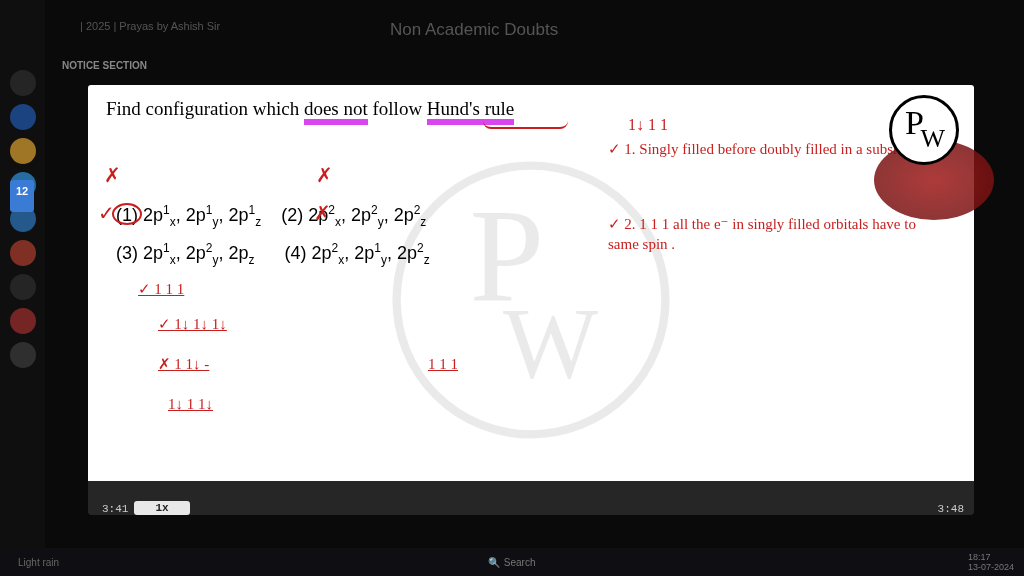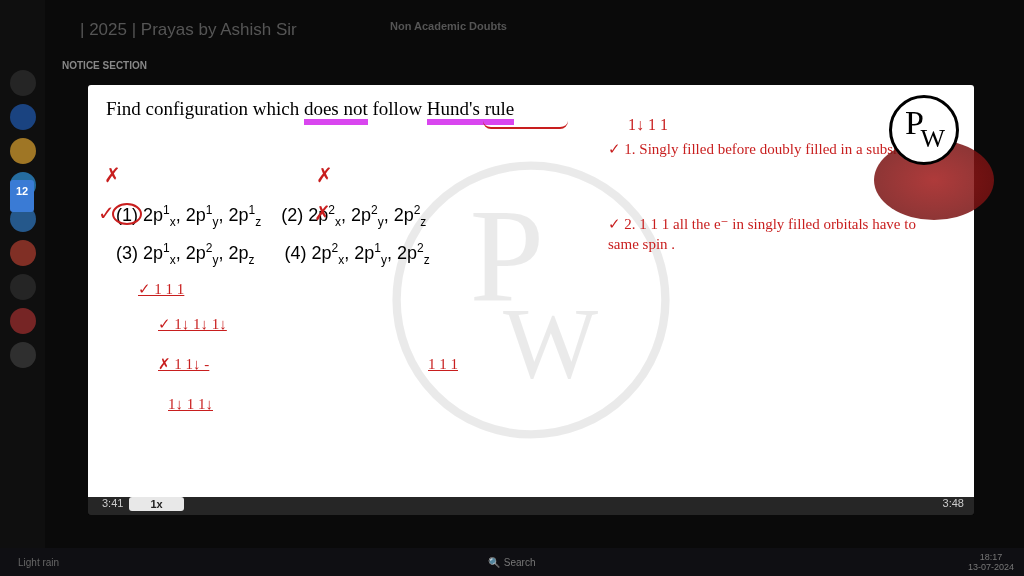--- a/index.html
+++ b/index.html
@@ -9,29 +9,28 @@
       background: #0a0a0a;
       font-family: Arial, sans-serif;
       position: relative;
       overflow: hidden;
     }
     .top-nav {
       position: absolute;
       top: 20px;
       left: 80px;
       color: #555;
-      font-size: 17px;
+      font-size: 11px;
     }
     .top-nav2 {
       position: absolute;
       top: 20px;
       left: 390px;
       color: #555;
-      font-size: 11px;
-      font-weight: bold;
+      font-size: 17px;
     }
     .notice-sec {
       position: absolute;
       top: 60px;
       left: 62px;
       color: #888;
       font-size: 10px;
       font-weight: bold;
     }
     .sidebar {
@@ -173,27 +172,28 @@
       width: 30px;
       height: 22px;
       border: 2px solid #c81e1e;
       border-radius: 50%;
     }
     .video-controls {
       position: absolute;
       bottom: 0;
       left: 0;
       width: 100%;
-      height: 18px;
+      height: 34px;
       background: rgba(0,0,0,0.85);
       display: flex;
-      align-items: flex-start;
+      align-items: flex-end;
       padding: 0 10px;
       color: #ccc;
       font-size: 11px;
+      font-family: Liberation Mono, monospace;
     }
     .vc-time { margin-left: 4px; }
     .vc-speed {
       background: #e8e8e8;
       color: #222;
       padding: 1px 21px;
       border-radius: 3px;
       margin-left: 6px;
       font-weight: bold;
     }
@@ -219,21 +219,21 @@
       left: 50%;
       transform: translateX(-50%);
       color: #777;
       font-size: 10px;
     }
     .tb-right {
       position: absolute;
       right: 10px;
       color: #777;
       font-size: 9px;
-      text-align: center;
+      text-align: left;
     }
     .brace-under {
       position: absolute;
       left: 395px;
       top: 36px;
       width: 85px;
       height: 8px;
       border-bottom: 2px solid #c81e1e;
       border-radius: 0 0 40px 40px;
     }

